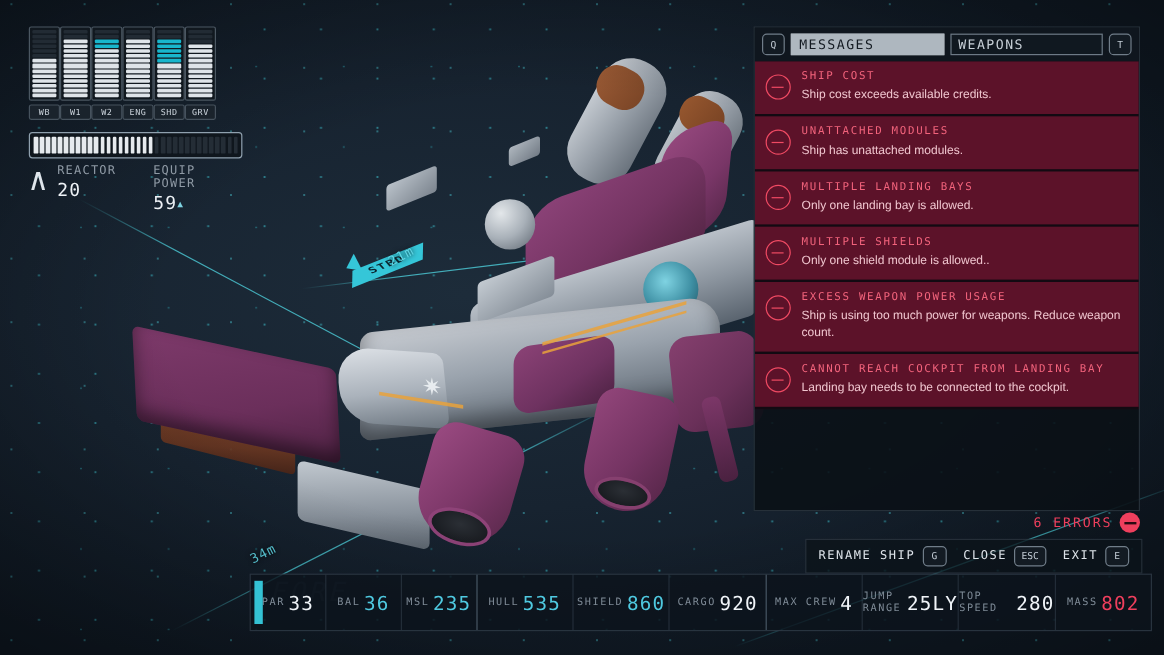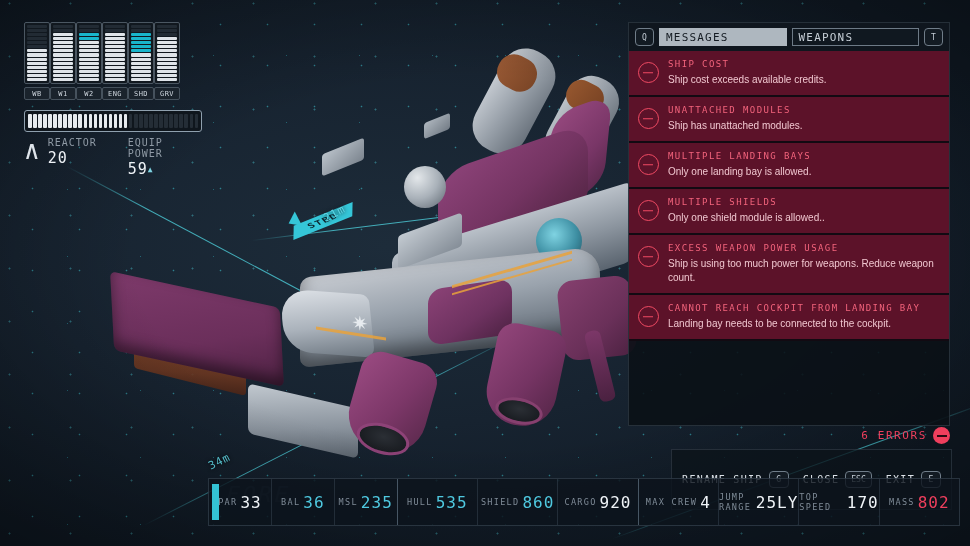--- a/index.html
+++ b/index.html
@@ -379,21 +379,21 @@
   #errors-badge .eicon::after {
     content: ""; position: absolute; left: 3.5px; top: 50%;
     width: 10px; height: 2px; background: #2a0a12; transform: translateY(-50%);
   }
 
   #actions {
     position: absolute; right: 18px; top: 449px;
     display: flex; align-items: center; gap: 14px;
     background: rgba(12,19,26,.78);
     border: 1px solid rgba(95,110,125,.3);
-    padding: 21px 10px;
+    padding: 5px 10px;
   }
   .action { display: flex; align-items: center; gap: 6px; }
   .action .alabel {
     color: #dde3e9; font-size: 10px; letter-spacing: 1.3px;
   }
   .action .keycap { width: auto; min-width: 20px; padding: 0 5px; height: 17px; }
 
   
   #stats-bar {
     position: absolute; left: 208px; top: 478px;
@@ -763,21 +763,21 @@
       <div class="stat">
         <div class="sk">MAX CREW</div>
         <div class="sv white">4</div>
       </div>
       <div class="stat">
         <div class="sk">JUMP RANGE</div>
         <div class="sv white">25LY</div>
       </div>
       <div class="stat">
         <div class="sk">TOP SPEED</div>
-        <div class="sv white">170</div>
+        <div class="sv white">280</div>
       </div>
       <div class="stat">
         <div class="sk">MASS</div>
         <div class="sv red">802</div>
       </div>
     </div>
   <div id="stats-accent"></div>
 
 </div>
 

